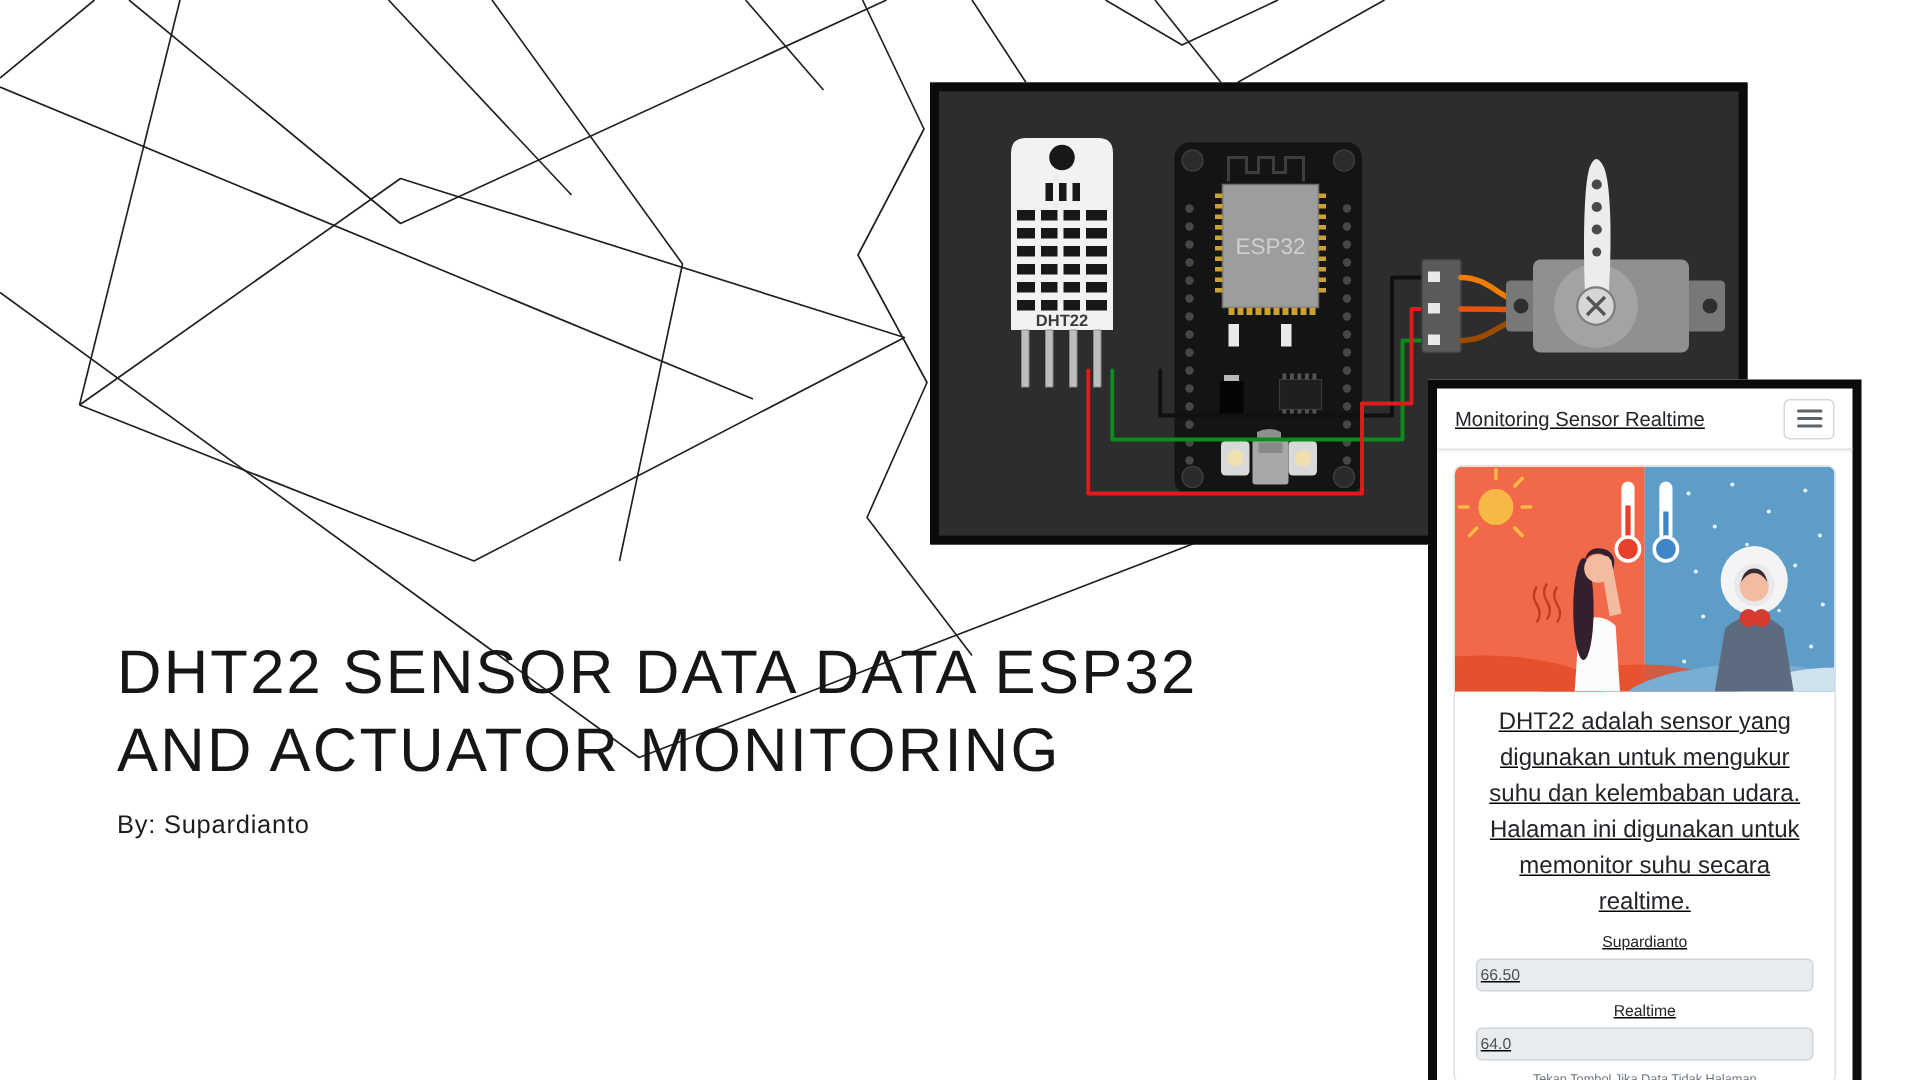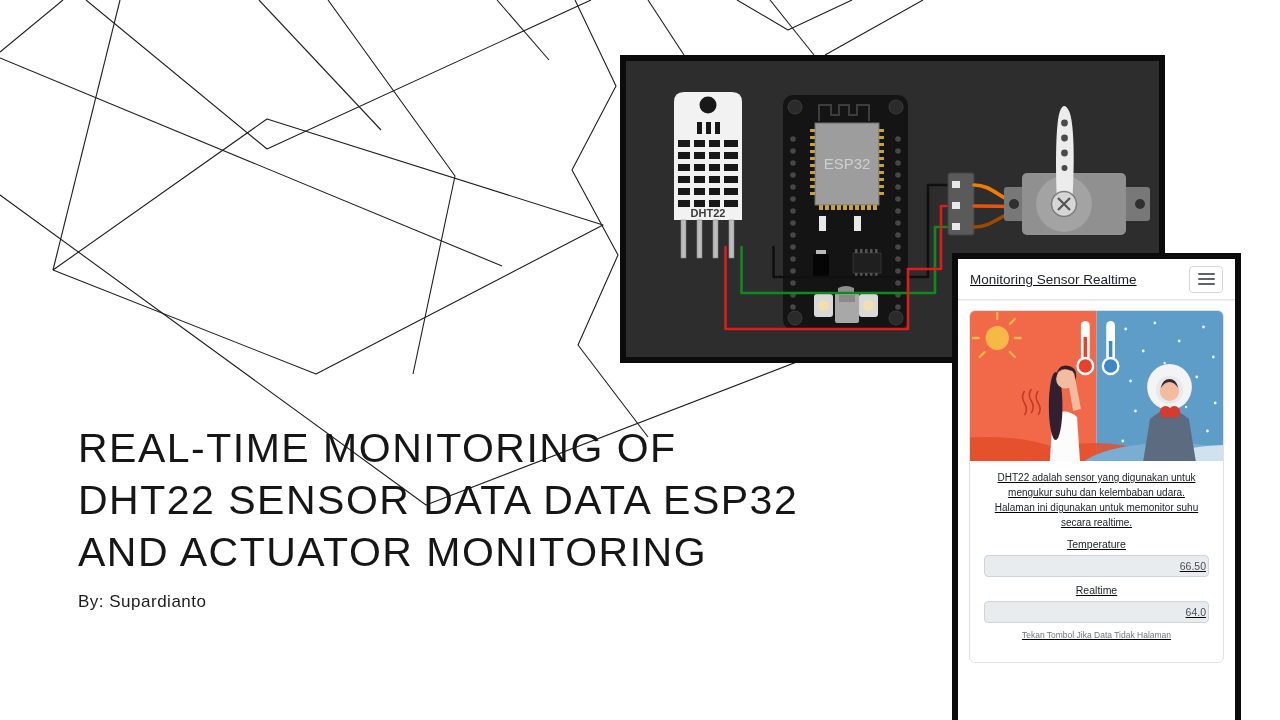--- a/index.html
+++ b/index.html
@@ -28,24 +28,24 @@
           padding:0 12px;border-bottom:1px solid #dee2e6;box-shadow:0 1px 2px rgba(0,0,0,.06);}
   .navbar-title{font-size:13.5px;color:#212529;}
   .toggler{width:34px;height:27px;border:1px solid #d4d7da;border-radius:4px;background:#fff;
            display:flex;flex-direction:column;justify-content:center;align-items:center;gap:3px;cursor:pointer;}
   .toggler .bar{width:17px;height:2px;background:#5f6468;border-radius:1px;}
 
   .card{margin:10px 11px 0 11px;border:1px solid #dee2e6;border-radius:6px;overflow:hidden;background:#fff;}
   .hero{display:block;width:100%;height:150px;}
   .card-body{padding:9px 7px 13px 7px;text-align:center;}
   .card-title{font-size:12.5px;font-weight:700;color:#212529;margin:2px 6px 7px 6px;}
-  .card-text{font-size:10px;line-height:1.5;color:#212529;margin:0 10px 8px 10px;}
+  .card-text{font-size:16px;line-height:1.5;color:#212529;margin:0 10px 8px 10px;}
   .field-label{display:block;font-size:10.5px;color:#212529;margin:7px 0 5px 0;}
   .field-input{display:block;box-sizing:border-box;width:calc(100% - 14px);margin:0 7px;height:22px;
-               background:#e9ecef;border:1px solid #ced4da;border-radius:4px;text-align:right;
+               background:#e9ecef;border:1px solid #ced4da;border-radius:4px;text-align:left;
                font-size:10.5px;color:#495057;font-family:"Liberation Sans",sans-serif;}
   .hint{font-size:8.5px;color:#6c757d;margin:7px 0 9px 0;}
 </style>
 </head>
 <body>
 
 <div class="slide">
 
   <svg class="bg-lines" width="1280" height="720" viewBox="0 0 1280 720">
     <g fill="none" stroke="#1f1f1f" stroke-width="1.1" stroke-linejoin="round">
@@ -60,21 +60,20 @@
       <polyline points="575,0 616,86 572,170 618,255 578,345 648,437"></polyline>
       <polyline points="648,0 684,55"></polyline>
       <polyline points="770,0 814,55"></polyline>
       <polyline points="852,0 788,30 737,0"></polyline>
       <polyline points="497,0 549,60"></polyline>
       <polyline points="825,55 923,0"></polyline>
     </g>
   </svg>
 
   <div class="title-block">
-    <div class="title-line">REAL-TIME MONITORING OF</div>
     <div class="title-line">DHT22 SENSOR DATA DATA ESP32</div>
     <div class="title-line">AND ACTUATOR MONITORING</div>
     <div class="byline">By:  Supardianto</div>
   </div>
 
   <div class="circuit-frame">
     <svg width="533" height="296" viewBox="0 0 533 296">
       <rect x="0" y="0" width="533" height="296" fill="#2d2d2d"></rect>
 
       <g transform="translate(42,27)">
@@ -339,21 +338,21 @@
           <circle cx="205" cy="80" r="10" fill="#f3bca1"></circle>
           <path d="M196,77 Q198,68 205,68 Q212,68 214,77 Q210,71 205,71 Q200,71 196,77 Z" fill="#3a2b33"></path>
           <circle cx="201" cy="101" r="6" fill="#d63b2f"></circle>
           <circle cx="210" cy="101" r="6" fill="#d63b2f"></circle>
         </g>
       </svg>
 
       <div class="card-body">
         <p class="card-text">DHT22 adalah sensor yang digunakan untuk mengukur suhu dan kelembaban udara. Halaman ini digunakan untuk memonitor suhu secara realtime.</p>
 
-        <label class="field-label">Temperature</label>
+        <label class="field-label">Supardianto</label>
         <input class="field-input" readonly="" value="66.50" style="">
 
         <label class="field-label">Realtime</label>
         <input class="field-input" readonly="" value="64.0" style="">
 
         <div class="hint">Tekan Tombol Jika Data Tidak Halaman</div>
 
       </div>
     </div>
   </div>

